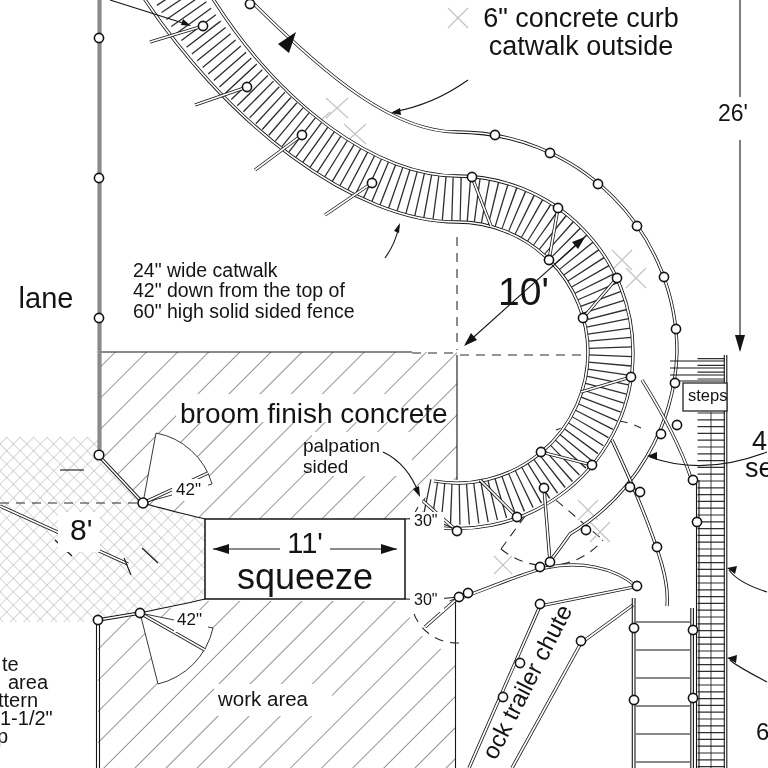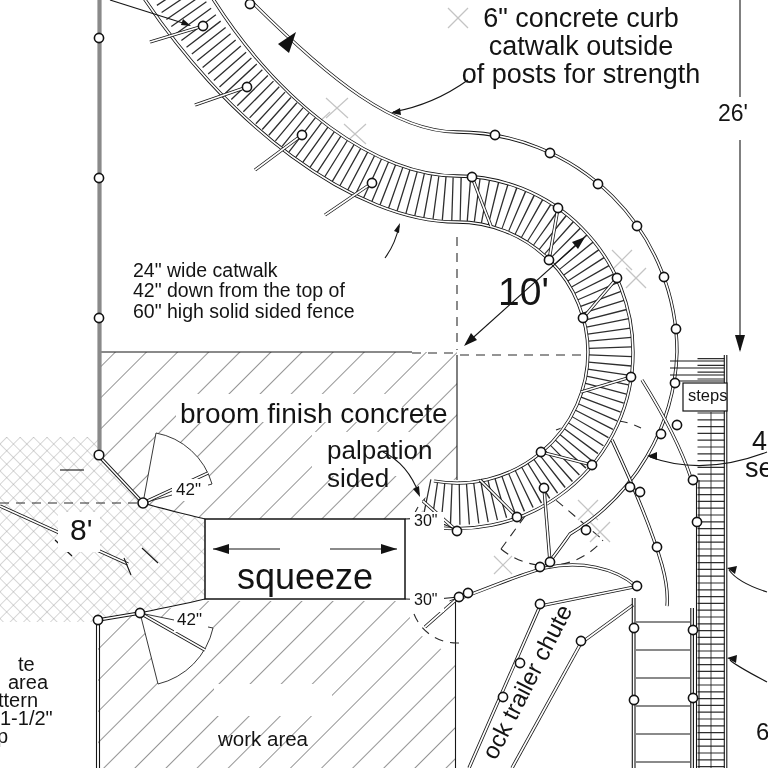--- a/index.html
+++ b/index.html
@@ -309,46 +309,47 @@
         <circle cx="693" cy="480" r="4.6" class="post"></circle>
     <circle cx="640" cy="492" r="4.6" class="post"></circle>
         <circle cx="657" cy="547" r="4.6" class="post"></circle>
     <circle cx="697" cy="522" r="4.6" class="post"></circle>
   </g>
 </svg>
 
 <div class="lbl ctr" style="left:425px;top:4px;width:312px;font-size:27px;">
   <div>6" concrete curb</div>
   <div>catwalk outside</div>
-  <div>of posts for strength</div>
 </div>
 <div class="lbl" style="left:718px;top:102px;font-size:23px;">26'</div>
 <div class="lbl ctr" style="left:0px;top:283px;width:92px;font-size:29px;line-height:1.06;">
+  <div>lane</div>
 </div>
 <div class="lbl" style="left:133px;top:260px;font-size:19.5px;line-height:1.05;">
   <div>24" wide catwalk</div>
   <div>42" down from the top of</div>
   <div>60" high solid sided fence</div>
 </div>
 <div class="lbl" style="left:498px;top:272px;font-size:39px;">10'</div>
 <div class="lbl" style="left:180px;top:399px;font-size:28px;">broom finish concrete</div>
-<div class="lbl" style="left:327px;top:436px;font-size:26px;line-height:1.08;">
+<div class="lbl" style="left:303px;top:436px;font-size:19px;line-height:1.08;">
   <div>palpation</div>
   <div>sided</div>
 </div>
 <div class="lbl" style="left:688px;top:387px;font-size:16.5px;">steps</div>
 <div class="lbl" style="left:70px;top:514px;font-size:30px;">8'</div>
 <div class="lbl" style="left:176px;top:481px;font-size:17px;">42"</div>
 <div class="lbl" style="left:177px;top:611px;font-size:17px;">42"</div>
+<div class="lbl ctr" style="left:205px;top:528px;width:200px;font-size:29px;">11'</div>
 <div class="lbl ctr" style="left:205px;top:558px;width:200px;font-size:36px;">squeeze</div>
 <div class="lbl" style="left:414px;top:513px;font-size:16px;">30"</div>
 <div class="lbl" style="left:414px;top:592px;font-size:16px;">30"</div>
-<div class="lbl" style="left:218px;top:688px;font-size:20.5px;margin-top:40px;">work area</div>
+<div class="lbl" style="left:218px;top:688px;font-size:20.5px;">work area</div>
 <div class="lbl" style="left:478px;top:752px;font-size:24px;transform:rotate(-63deg);transform-origin:0 0;">ock trailer chute</div>
-<div class="lbl" style="left:2px;top:654px;font-size:20px;margin-left:16px;">te</div>
+<div class="lbl" style="left:2px;top:654px;font-size:20px;">te</div>
 <div class="lbl" style="left:8px;top:672px;font-size:20px;">area</div>
 <div class="lbl" style="left:-2px;top:690px;font-size:20px;">ttern</div>
 <div class="lbl" style="left:0px;top:708px;font-size:20px;">1-1/2"</div>
 <div class="lbl" style="left:-3px;top:726px;font-size:20px;">p</div>
 <div class="lbl" style="left:752px;top:427px;font-size:27px;">4</div>
 <div class="lbl" style="left:745px;top:454px;font-size:27px;">se</div>
 <div class="lbl" style="left:756px;top:720px;font-size:24px;">6</div>
 </div>
 
 </body></html>

